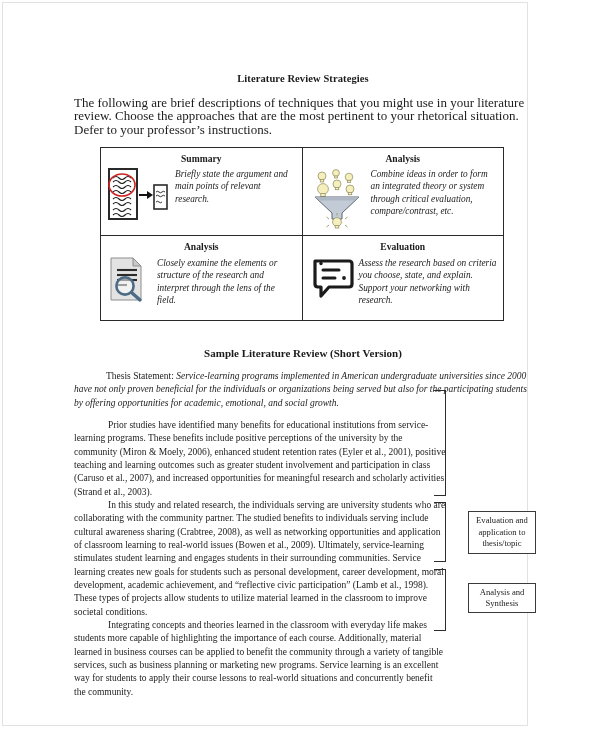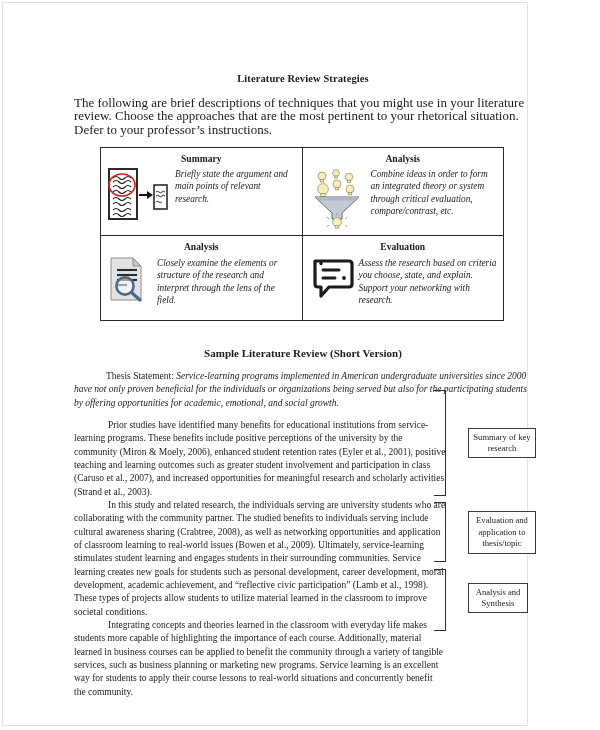--- a/index.html
+++ b/index.html
@@ -291,20 +291,19 @@
       <p class="body-para">Prior studies have identified many benefits for educational institutions from service-learning programs. These benefits include positive perceptions of the university by the community (Miron &amp; Moely, 2006), enhanced student retention rates (Eyler et al., 2001), positive teaching and learning outcomes such as greater student involvement and participation in class (Caruso et al., 2007), and increased opportunities for meaningful research and scholarly activities (Strand et al., 2003).</p>
       <p class="body-para">In this study and related research, the individuals serving are university students who are collaborating with the community partner. The studied benefits to individuals serving include cultural awareness sharing (Crabtree, 2008), as well as networking opportunities and application of classroom learning to real-world issues (Bowen et al., 2009). Ultimately, service-learning stimulates student learning and engages students in their surrounding communities. Service learning creates new goals for students such as personal development, career development, moral development, academic achievement, and “reflective civic participation” (Lamb et al., 1998). These types of projects allow students to utilize material learned in the classroom to improve societal conditions.</p>
       <p class="body-para">Integrating concepts and theories learned in the classroom with everyday life makes students more capable of highlighting the importance of each course. Additionally, material learned in business courses can be applied to benefit the community through a variety of tangible services, such as business planning or marketing new programs. Service learning is an excellent way for students to apply their course lessons to real-world situations and concurrently benefit the community.</p>
     </div>
 
   </div>
 </div>
 
 <div class="annot-layer">
   <div class="bracket" style="left:434px; top:390px; height:106px;"></div>
-  <div class="annot-box" style="left:468px; top:428px; width:68px; height:30px;">Summary of key research</div>
 
   <div class="bracket" style="left:434px; top:502px; height:60px;"></div>
   <div class="annot-box" style="left:468px; top:511px; width:68px; height:43px;">Evaluation and application to thesis/topic</div>
 
   <div class="bracket" style="left:434px; top:569px; height:62px;"></div>
-  <div class="annot-box" style="left:468px; top:583px; width:60px; height:30px;">Analysis and Synthesis</div>
+  <div class="annot-box" style="left:468px; top:583px; width:68px; height:30px;">Analysis and Synthesis</div>
 </div>
 
 </body></html>

